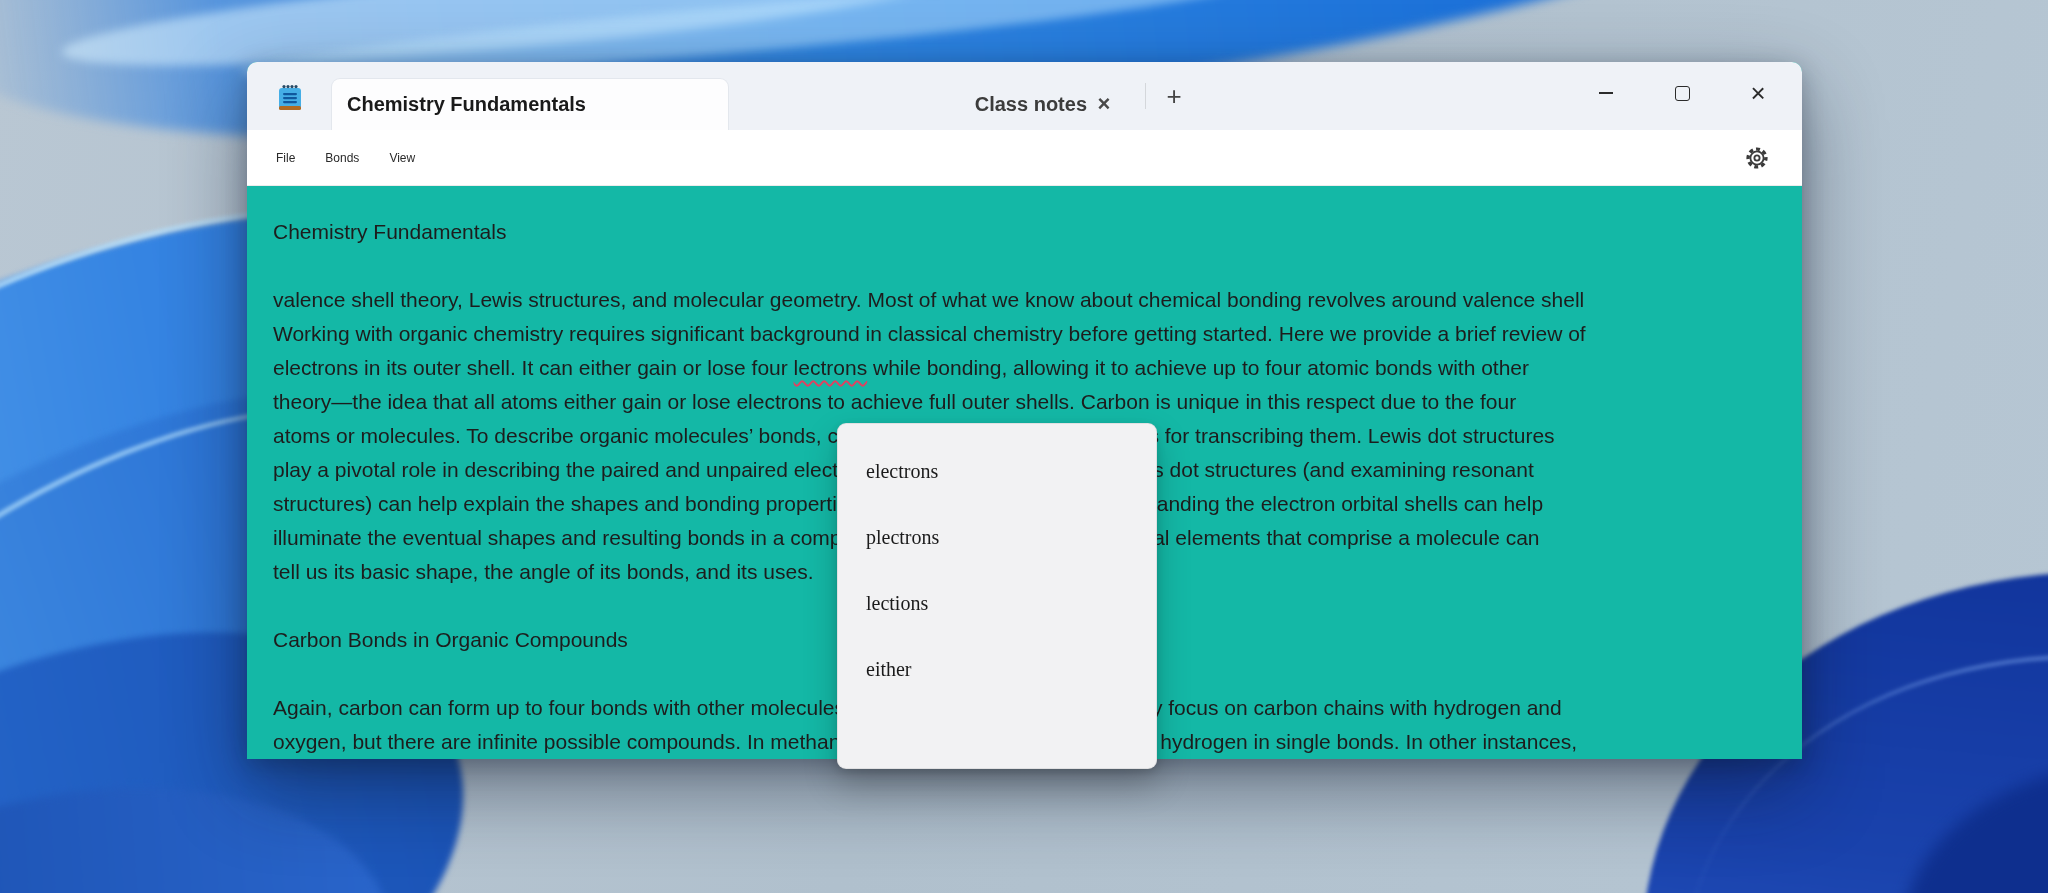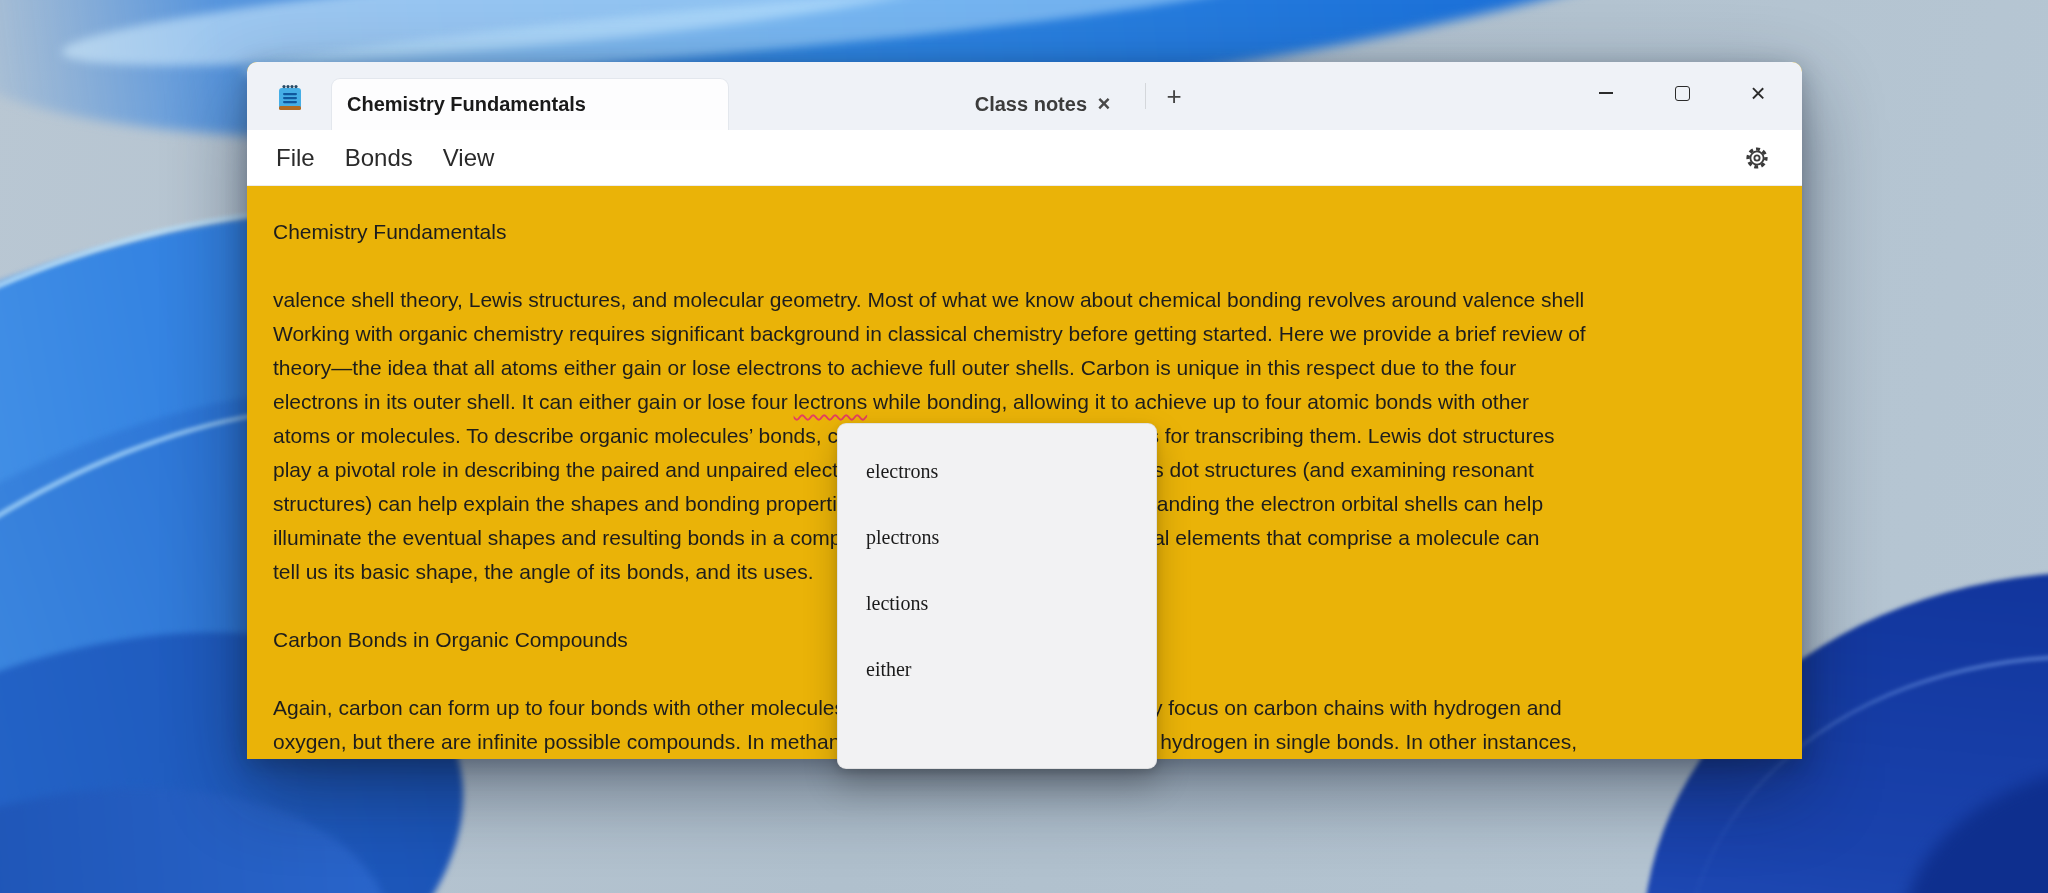--- a/index.html
+++ b/index.html
@@ -34,21 +34,21 @@
   .wp-wave-br{left:1640px;top:575px;width:1000px;height:800px;transform:rotate(10deg);
     background:linear-gradient(175deg,#10339a 0%,#1a43ad 40%,#2d5ecb 75%,#3a70dd 100%);filter:blur(2px);}
   .wp-ridge-br{left:1680px;top:660px;width:900px;height:700px;transform:rotate(12deg);
     border-top:3px solid rgba(130,170,240,.8);filter:blur(2px);}
   .wp-corner-br{left:1900px;top:760px;width:600px;height:400px;transform:rotate(8deg);
     background:#0e2f8e;filter:blur(8px);}
 
   
   .window{
     position:absolute;left:247px;top:62px;width:1555px;height:697px;
-    background:#eab308;border-radius:10px 10px 0 0;
+    background:#14b8a6;border-radius:10px 10px 0 0;
     box-shadow:0 30px 80px rgba(10,20,40,.45),0 6px 24px rgba(10,20,40,.28);
   }
   
   .tabbar{
     position:relative;height:68px;background:#eff2f7;border-radius:10px 10px 0 0;
     display:flex;align-items:flex-end;
   }
   .app-icon{align-self:center;margin-left:30px;margin-top:6px;width:26px;height:30px;flex:0 0 auto;}
   .tab{height:52px;display:flex;align-items:center;box-sizing:border-box;cursor:default;}
   .tab.active{
@@ -73,21 +73,21 @@
   .win-controls{position:absolute;top:2px;right:6px;height:58px;display:flex;}
   .win-btn{width:76px;height:58px;display:flex;align-items:center;justify-content:center;}
   .ic-min{width:14px;height:2px;background:#2b2b2b;}
   .ic-max{width:13px;height:13px;border:1.5px solid #2b2b2b;border-radius:3px;}
   .ic-close{font-size:26px;color:#2b2b2b;line-height:1;font-weight:300;}
   
   .menubar{
     height:55px;background:#ffffff;display:flex;align-items:center;
     padding-left:14px;border-bottom:1px solid #ececec;
   }
-  .menu-item{padding:6px 15px;font-size:24px;color:#2a2a2a;border-radius:5px;}
+  .menu-item{padding:6px 15px;font-size:12px;color:#2a2a2a;border-radius:5px;}
   .settings-btn{margin-left:auto;margin-right:24px;width:42px;height:42px;
     display:flex;align-items:center;justify-content:center;border-radius:5px;}
   
   .content{
     position:absolute;left:26px;top:153px;right:18px;bottom:0;
     font-size:21px;line-height:34px;color:#1d1d1d;cursor:text;
   }
   .doc-line{height:34px;white-space:nowrap;}
   .blank-line{height:34px;}
   .misspelled{
@@ -182,22 +182,22 @@
         <circle cx="12" cy="12" r="2.4" fill="none" stroke="#3b3b3b" stroke-width="1.7"></circle>
       </svg>
     </div>
   </div>
 
   <div class="content">
     <div class="doc-line">Chemistry Fundamentals</div>
     <div class="blank-line"></div>
     <div class="doc-line">valence shell theory, Lewis structures, and molecular geometry. Most of what we know about chemical bonding revolves around valence shell</div>
     <div class="doc-line">Working with organic chemistry requires significant background in classical chemistry before getting started. Here we provide a brief review of</div>
+    <div class="doc-line"><span>electrons in its outer shell. It can either gain or lose four </span><span class="misspelled">lectrons</span><span> while bonding, allowing it to achieve up to four atomic bonds with other</span></div>
     <div class="doc-line">theory—the idea that all atoms either gain or lose electrons to achieve full outer shells. Carbon is unique in this respect due to the four</div>
-    <div class="doc-line"><span>electrons in its outer shell. It can either gain or lose four </span><span class="misspelled">lectrons</span><span> while bonding, allowing it to achieve up to four atomic bonds with other</span></div>
     <div class="doc-line">atoms or molecules. To describe organic molecules’ bonds, chemists have created the methods for transcribing them. Lewis dot structures</div>
     <div class="doc-line">play a pivotal role in describing the paired and unpaired electrons in valence shells. Using Lewis dot structures (and examining resonant</div>
     <div class="doc-line">structures) can help explain the shapes and bonding properties of organic compounds. Understanding the electron orbital shells can help</div>
     <div class="doc-line">illuminate the eventual shapes and resulting bonds in a compound. Simply knowing the chemical elements that comprise a molecule can</div>
     <div class="doc-line">tell us its basic shape, the angle of its bonds, and its uses.</div>
     <div class="blank-line"></div>
     <div class="doc-line">Carbon Bonds in Organic Compounds</div>
     <div class="blank-line"></div>
     <div class="doc-line">Again, carbon can form up to four bonds with other molecules or atoms. In this guide, we mainly focus on carbon chains with hydrogen and</div>
     <div class="doc-line">oxygen, but there are infinite possible compounds. In methane, a single carbon bonds with four hydrogen in single bonds. In other instances,</div>

